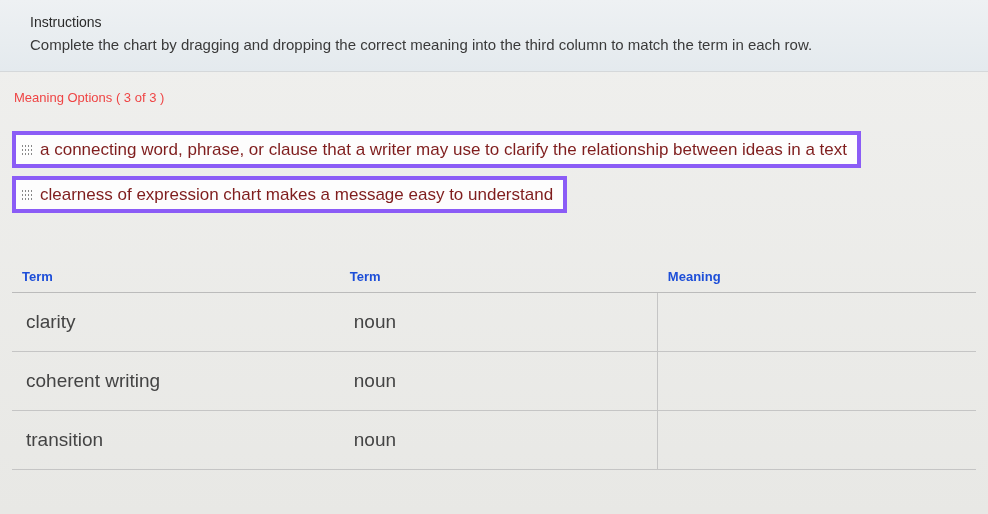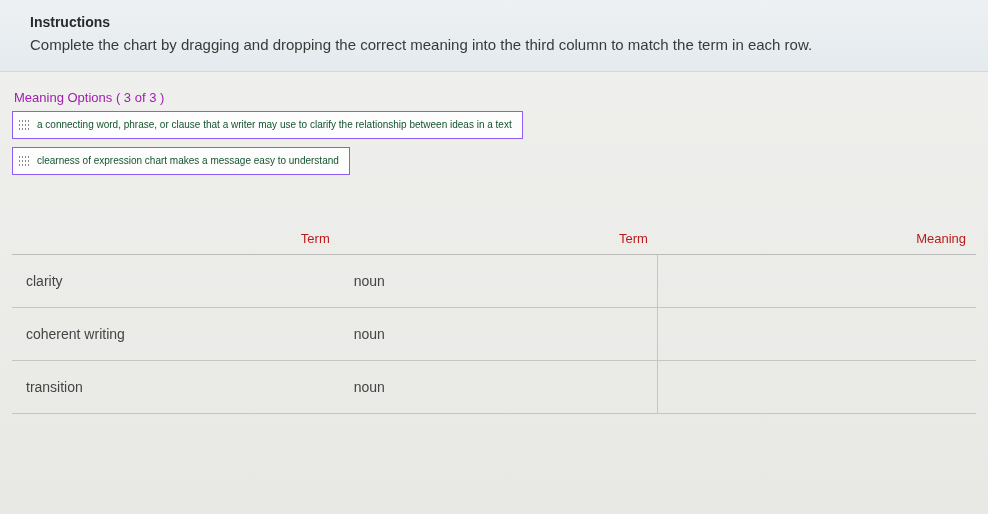--- a/index.html
+++ b/index.html
@@ -15,47 +15,47 @@
       color: #3a3a3a;
       font-size: 13px;
       padding: 0;
     }
     .instructions-panel {
       background: linear-gradient(to bottom, #eef1f3 0%, #e4eaee 100%);
       padding: 14px 30px 18px 30px;
       border-bottom: 1px solid #d5d8da;
     }
     .instructions-title {
-      font-weight: bold;
+      font-weight: normal;
       font-size: 14px;
       color: #2a2a2a;
       margin-bottom: 6px;
     }
     .instructions-text {
       font-size: 15px;
       color: #3a3a3a;
     }
     .options-section {
       padding: 18px 12px 10px 12px;
     }
     .options-title {
       font-size: 13px;
-      color: #a21caf;
-      margin-bottom: 6px;
+      color: #ef4444;
+      margin-bottom: 26px;
       padding-left: 2px;
     }
     .drag-option {
       display: inline-flex;
       align-items: center;
-      border: 1px solid #8b5cf6;
+      border: 4px solid #8b5cf6;
       background: #fdfdfd;
       padding: 6px 10px 6px 6px;
       margin-bottom: 8px;
-      font-size: 10px;
-      color: #14532d;
+      font-size: 17px;
+      color: #7f1d1d;
       cursor: move;
     }
     .drag-handle {
       display: inline-flex;
       flex-direction: column;
       justify-content: center;
       gap: 2px;
       margin-right: 8px;
       width: 10px;
       height: 14px;
@@ -69,29 +69,29 @@
       line-height: 1;
     }
     .table-section {
       padding: 30px 12px 0 12px;
     }
     table {
       width: 100%;
       border-collapse: collapse;
     }
     thead th {
-      font-weight: normal;
+      font-weight: bold;
       font-size: 13px;
-      color: #b91c1c;
-      text-align: right;
+      color: #1d4ed8;
+      text-align: left;
       padding: 8px 10px;
       border-bottom: 1px solid #bbb;
     }
     tbody td {
-      font-size: 14px;
+      font-size: 19px;
       color: #444;
       padding: 18px 14px;
       border-bottom: 1px solid #c5c5c5;
       vertical-align: middle;
     }
     .col-term { width: 34%; }
     .col-form { width: 33%; }
     .col-meaning { width: 33%; }
     tbody td.meaning-cell {
       border-left: 1px solid #c5c5c5;

